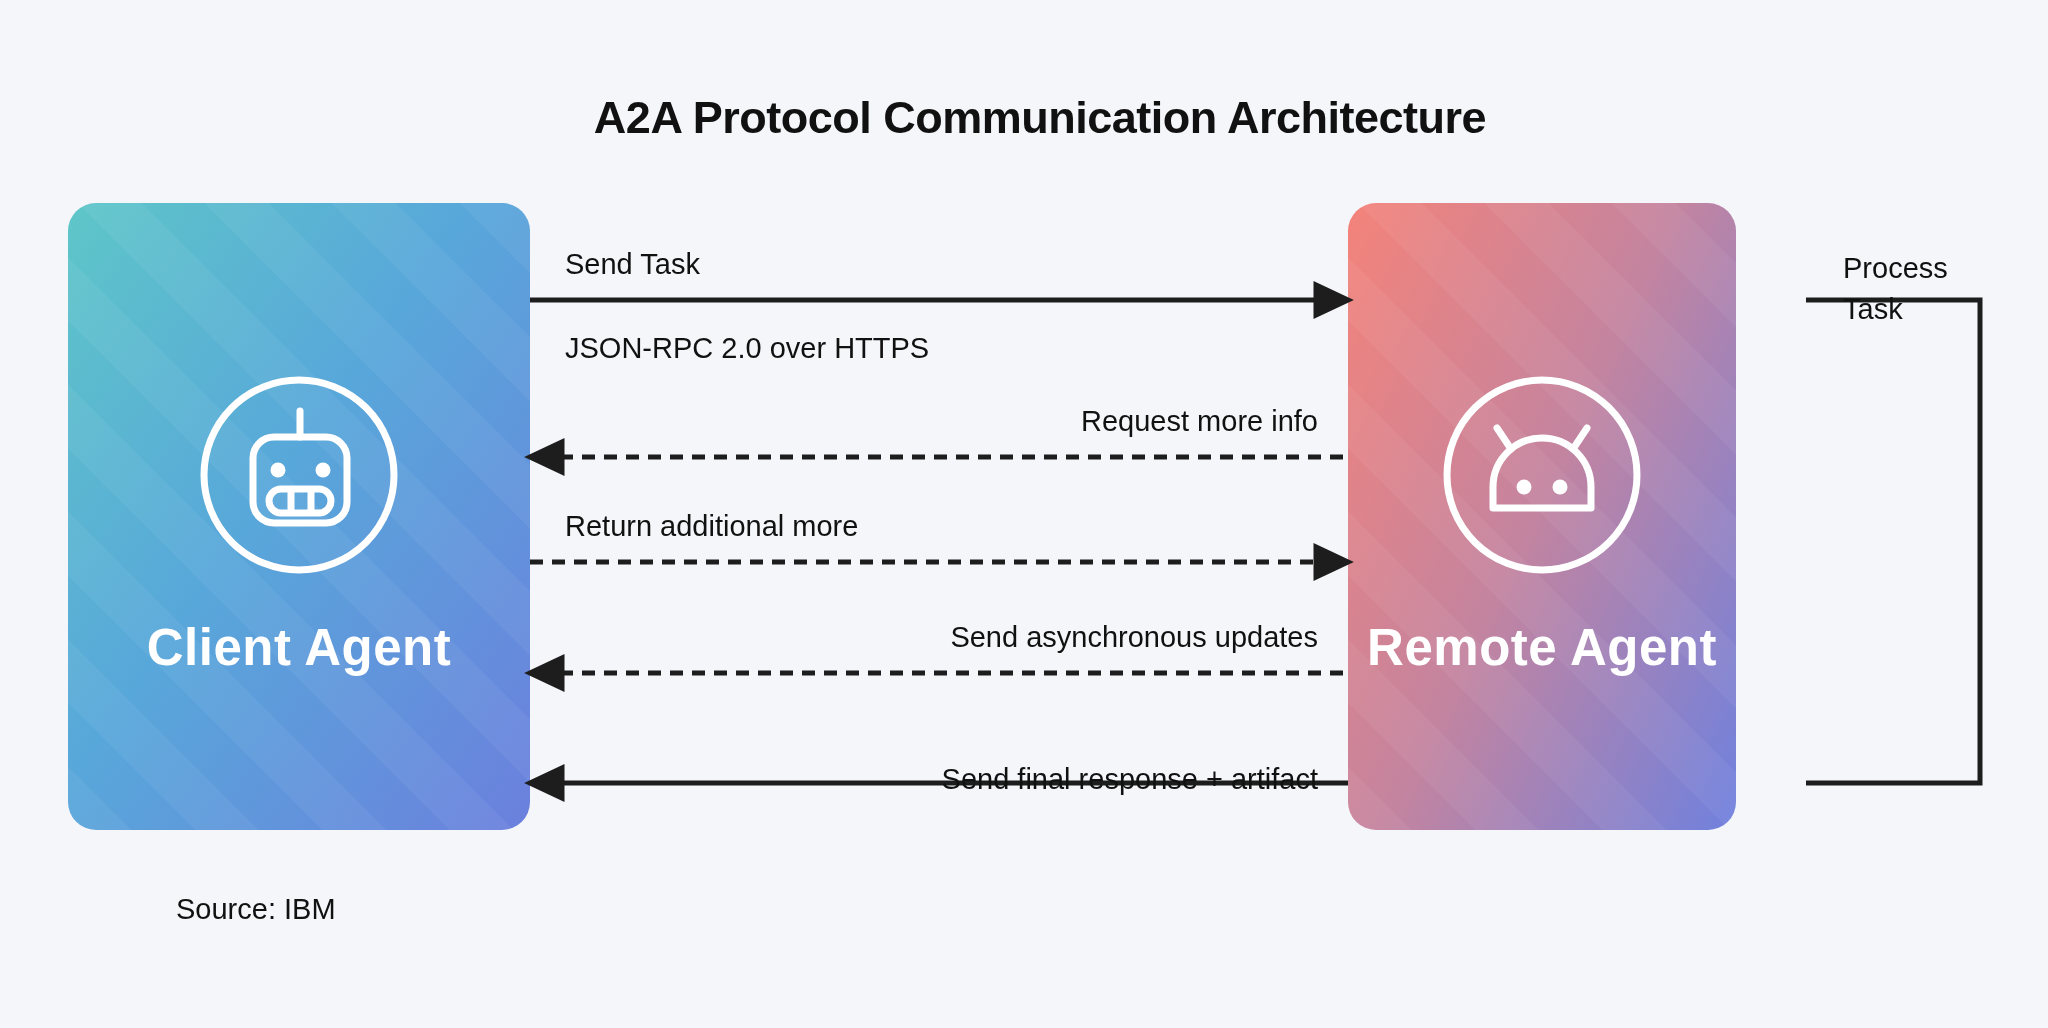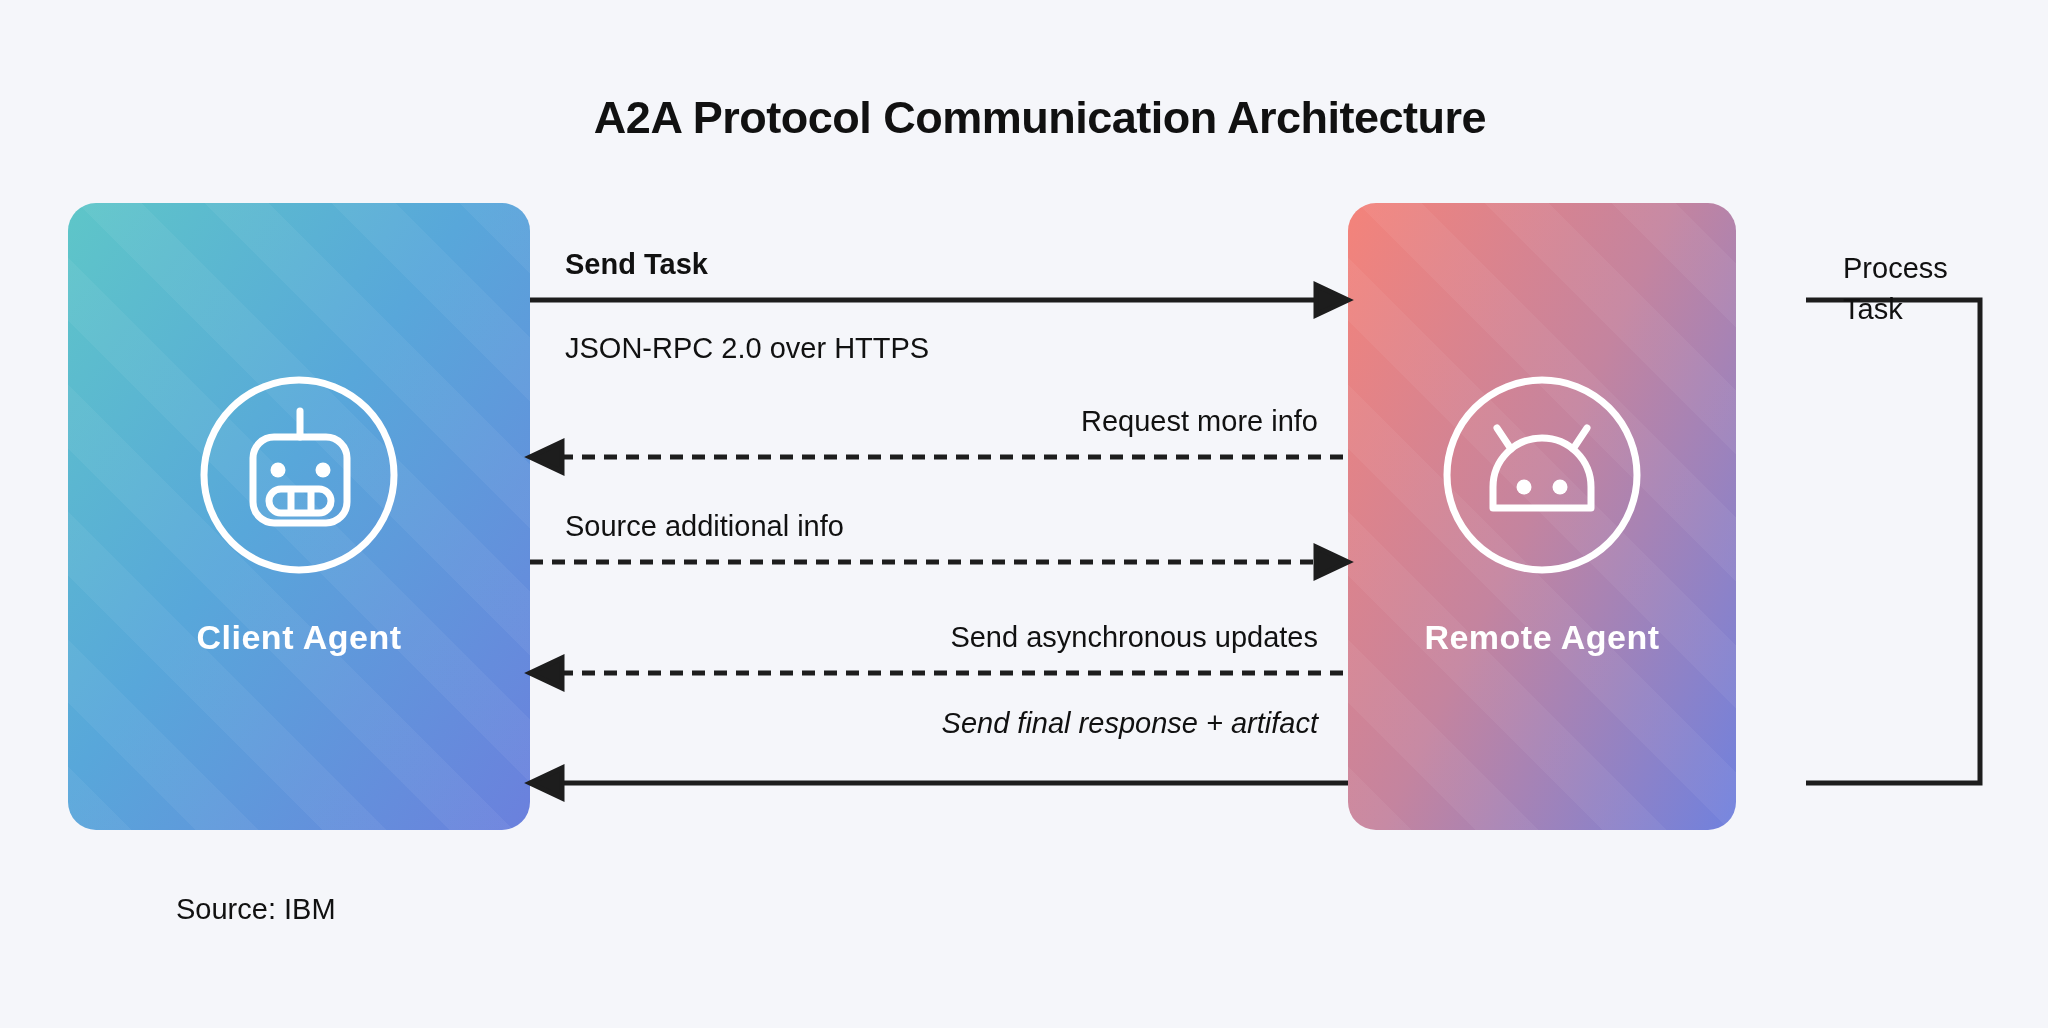--- a/index.html
+++ b/index.html
@@ -38,21 +38,21 @@
     left:68px;
     background:linear-gradient(125deg,var(--client_start) 0%,var(--client_mid) 45%,var(--client_end) 100%);
   }
   .node.remote{
     left:1348px;width:388px;
     background:linear-gradient(115deg,var(--remote_start) 0%,var(--remote_mid) 48%,var(--remote_end) 100%);
   }
   .node-icon{position:absolute;left:50%;top:172px;transform:translateX(-50%);width:200px;height:200px;z-index:2;}
   .node-label{
     position:absolute;top:415px;left:0;width:100%;text-align:center;
-    font-size:34px;font-weight:700;color:var(--node_label);z-index:2;
+    font-size:51px;font-weight:700;color:var(--node_label);z-index:2;
     letter-spacing:0.5px;
   }
   svg.wires{position:absolute;inset:0;width:2048px;height:1028px;pointer-events:none;}
   .msg-label{
     position:absolute;font-size:29px;color:var(--text);white-space:nowrap;
   }
   .align-right{text-align:center;}
   .process-task{
     position:absolute;left:1843px;top:200px;width:150px;
     font-size:29px;line-height:1.42;color:var(--text);margin-top:48px;
@@ -113,24 +113,24 @@
       <line x1="560" y1="673" x2="1348" y2="673" stroke-dasharray="13 9"></line>
       <polygon points="530,673 562,658 562,688"></polygon>
 
       <line x1="560" y1="783" x2="1348" y2="783"></line>
       <polygon points="530,783 562,768 562,798"></polygon>
 
       <polyline points="1806,300 1980,300 1980,783 1806,783" fill="none"></polyline>
     </g>
   </svg>
 
-  <div class="msg-label" style="left:565px;top:248px;font-weight:bold;">Send Task</div>
+  <div class="msg-label" style="left:565px;top:248px;">Send Task</div>
   <div class="msg-label" style="left:565px;top:332px;">JSON-RPC 2.0 over HTTPS</div>
   <div class="msg-label align-right" style="right:730px;top:405px;">Request more info</div>
-  <div class="msg-label" style="left:565px;top:510px;">Source additional info</div>
+  <div class="msg-label" style="left:565px;top:510px;">Return additional more</div>
   <div class="msg-label align-right" style="right:730px;top:621px;">Send asynchronous updates</div>
-  <div class="msg-label align-right" style="right:730px;top:707px;font-style:italic;">Send final response + artifact</div>
+  <div class="msg-label align-right" style="right:730px;top:763px;">Send final response + artifact</div>
 
   <div class="process-task">Process Task</div>
 
   <div class="source">Source: IBM</div>
 
 </div>
 
 </body></html>

